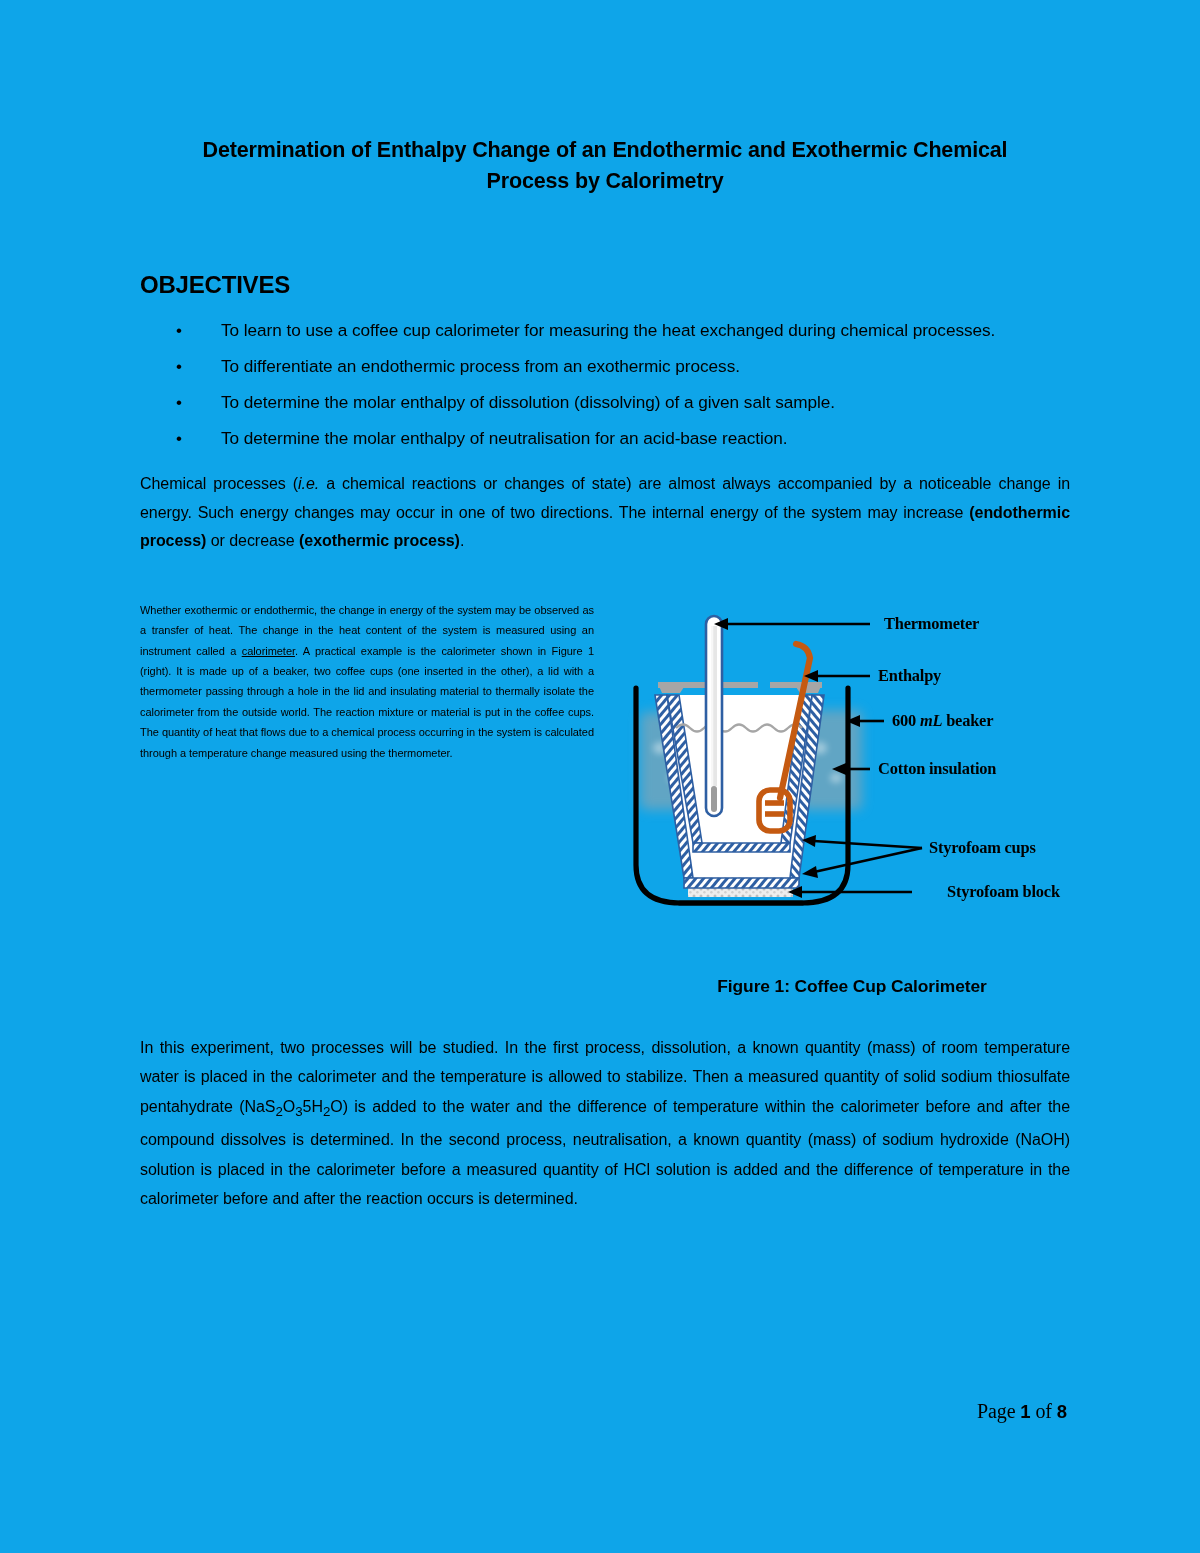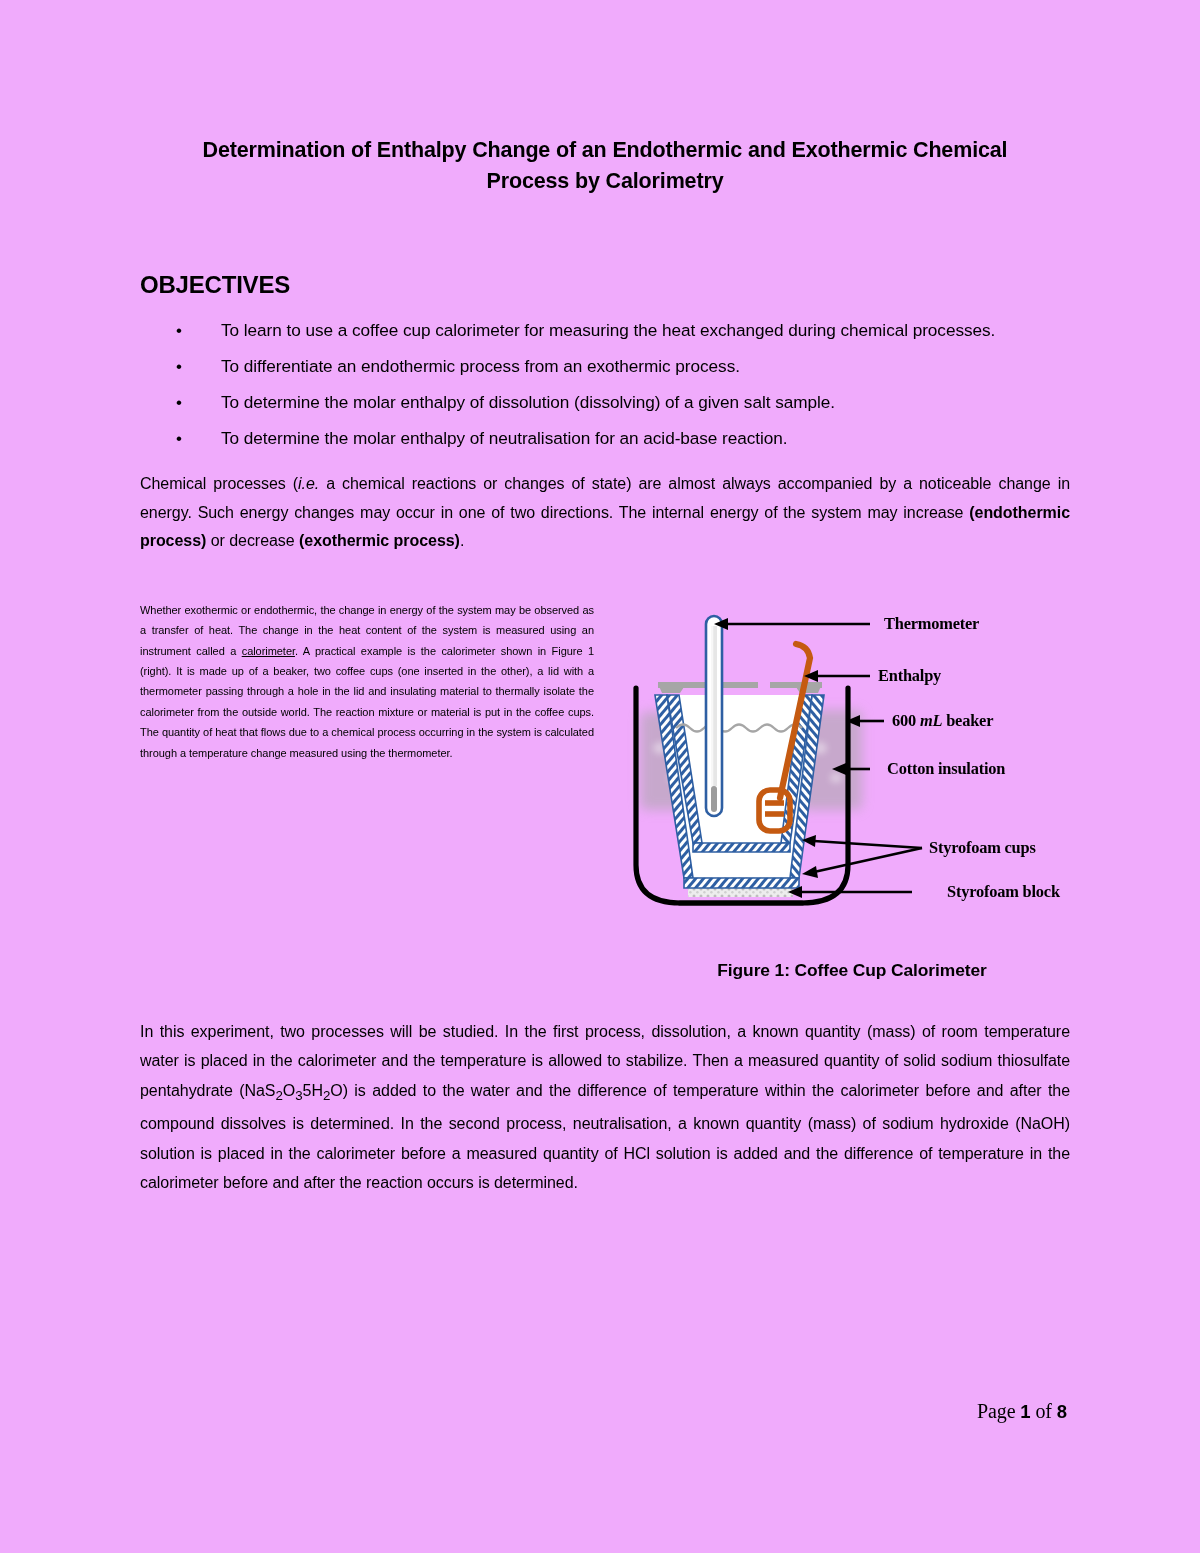--- a/index.html
+++ b/index.html
@@ -13,21 +13,21 @@
     font-family: "Liberation Sans", sans-serif;
     color: #000000;
     position: relative;
     overflow: hidden;
   }
   .page {
     position: absolute;
     left: 0; top: 0;
     width: 1200px;
     height: 1553px;
-    background: #f0abfc;
+    background: #0ea5e9;
   }
   .content {
     position: absolute;
     left: 140px;
     top: 135px;
     width: 930px;
   }
 
   
   .doc-title {
@@ -94,21 +94,21 @@
   }
   .figure-canvas {
     position: relative;
     width: 448px;
     height: 352px;
   }
   .figure-caption {
     text-align: center;
     font-size: 17.4px;
     font-weight: 700;
-    margin-top: 8px;
+    margin-top: 24px;
     padding-left: 12px;
     letter-spacing: -0.1px;
   }
 
   .col-par {
     font-size: 11px;
     line-height: 1.855;
     text-align: justify;
     margin: 0;
     letter-spacing: -0.05px;
@@ -279,21 +279,21 @@
 
               <line x1="290" y1="292" x2="178" y2="292"></line>
               <polygon points="166,292 180,286 180,298" fill="#000000" stroke="none"></polygon>
             </g>
           </svg>
 
           
           <div class="fig-label" style="left:262px; top:14px;">Thermometer</div>
           <div class="fig-label" style="left:256px; top:66px;">Enthalpy</div>
           <div class="fig-label" style="left:270px; top:111px;"><span>600 </span><span class="unit-ital">mL</span><span> beaker</span></div>
-          <div class="fig-label" style="left:265px; top:159px;">Cotton insulation</div>
+          <div class="fig-label" style="left:256px; top:159px;">Cotton insulation</div>
           <div class="fig-label" style="left:307px; top:238px;">Styrofoam cups</div>
           <div class="fig-label" style="left:325px; top:282px;">Styrofoam block</div>
         </div>
 
         <div class="figure-caption">Figure 1: Coffee Cup Calorimeter</div>
       </div>
 
       <p class="col-par"><span>Whether exothermic or endothermic, the change in energy of the system may be observed as a transfer of heat. The change in the heat content of the system is measured using an instrument called a </span><span class="uline">calorimeter</span><span>. A practical example is the calorimeter shown in Figure 1 (right). It is made up of a beaker, two coffee cups (one inserted in the other), a lid with a thermometer passing through a hole in the lid and insulating material to thermally isolate the calorimeter from the outside world. The reaction mixture or material is put in the coffee cups. The quantity of heat that flows due to a chemical process occurring in the system is calculated through a temperature change measured using the thermometer.</span></p>
 
       <div class="clear"></div>

